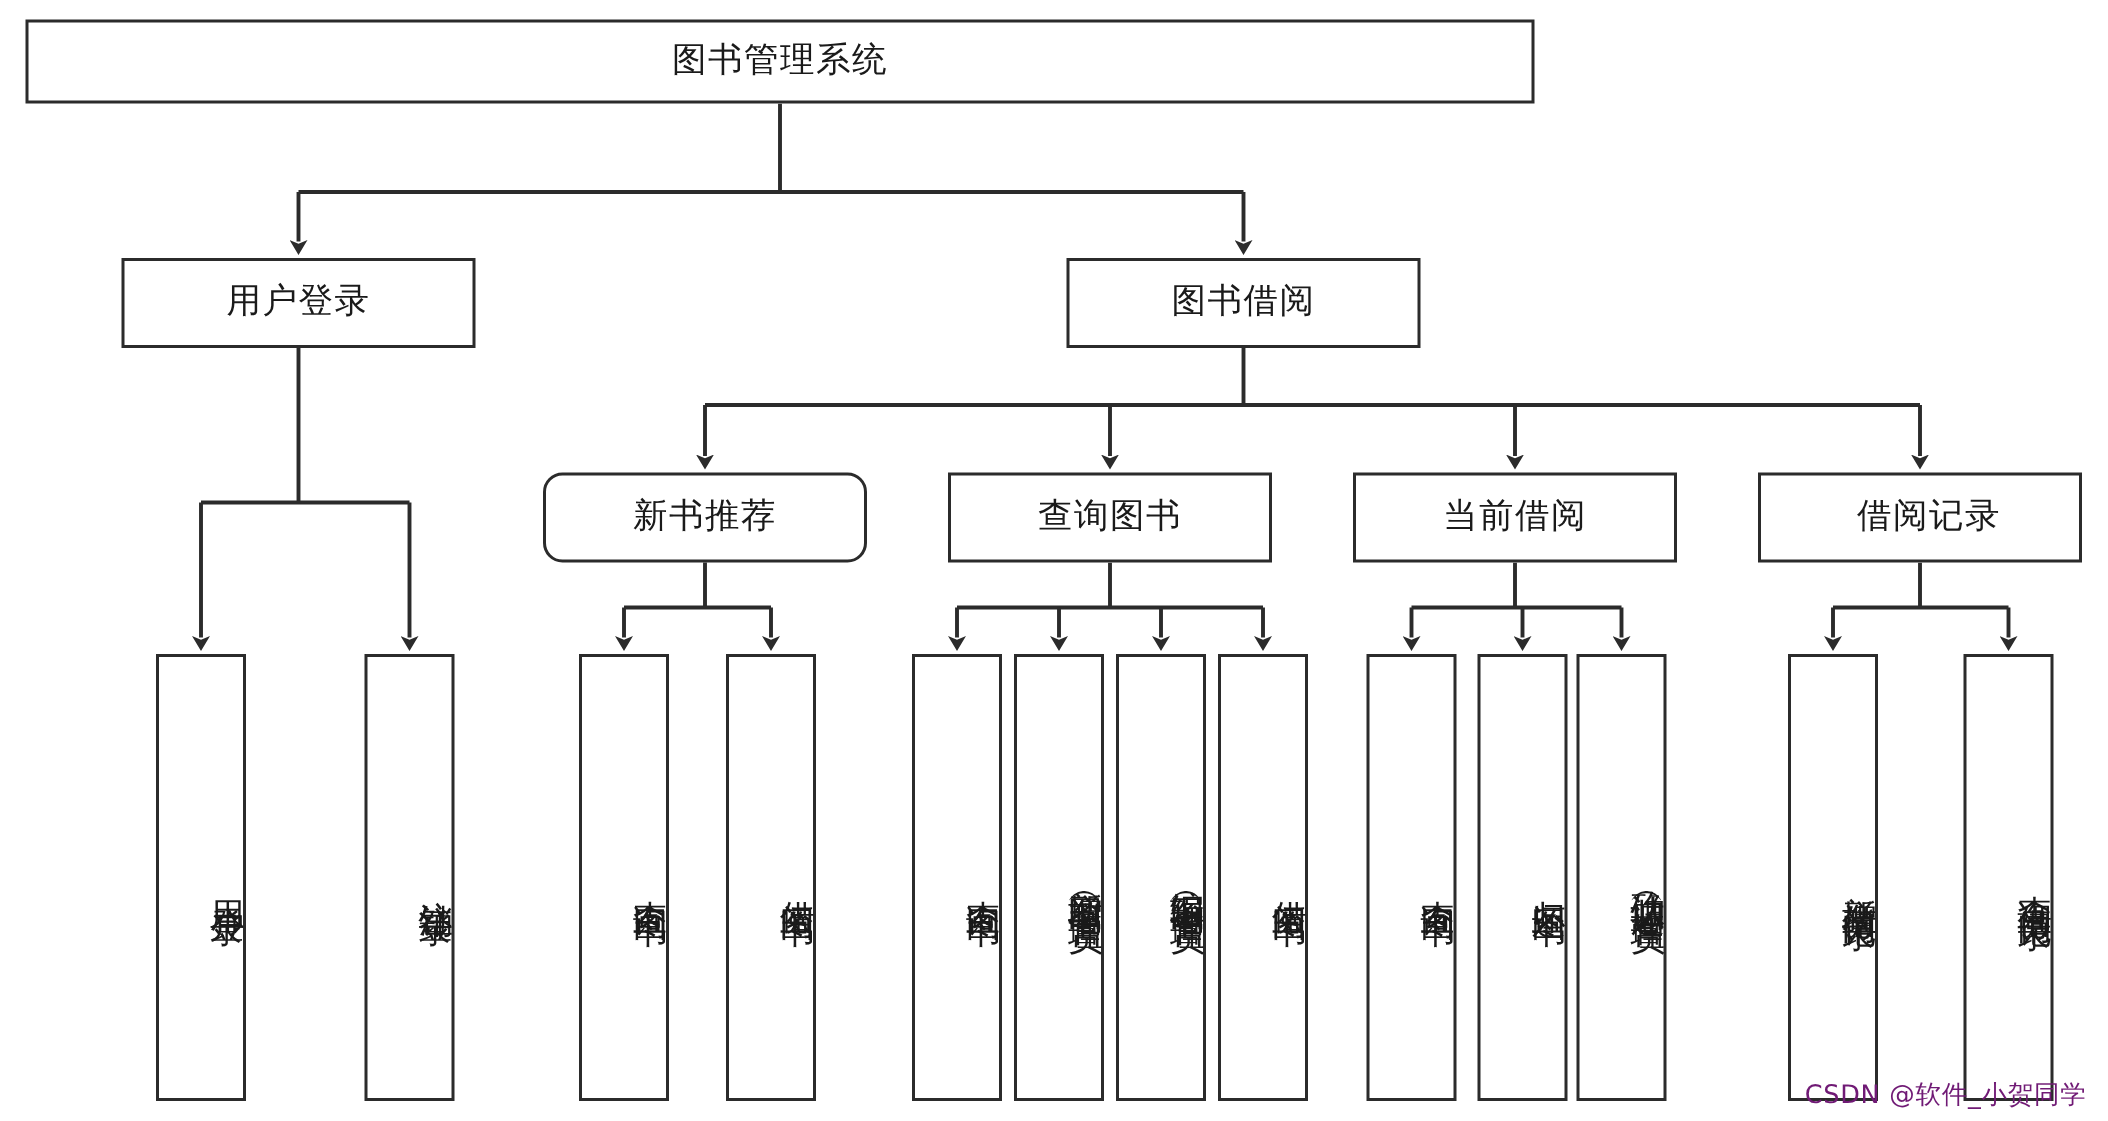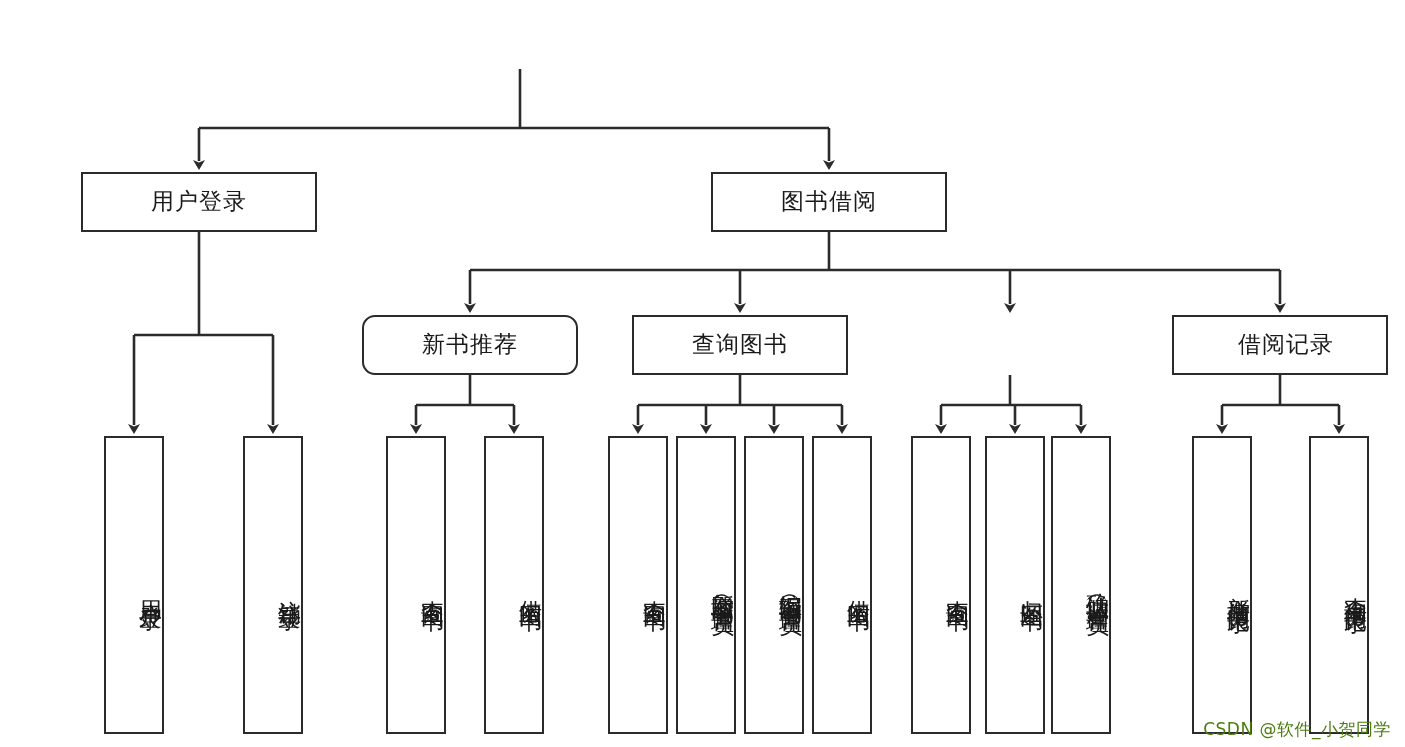--- a/index.html
+++ b/index.html
@@ -59,21 +59,21 @@
     width: 1405px;
     height: 747px;
     z-index: 1;
     pointer-events: none;
   }
   .watermark {
     position: absolute;
     right: 14px;
     bottom: 6px;
     font-size: 17px;
-    color: #4d7c0f;
+    color: #701a75;
     letter-spacing: 0.5px;
     z-index: 5;
     white-space: nowrap;
   }
 </style>
 </head>
 <body>
 
 <div id="canvas">
 
@@ -113,33 +113,39 @@
         <path d="M941,405 L941,425" marker-end="url(#arrow)"></path>
         <path d="M1015,405 L1015,425" marker-end="url(#arrow)"></path>
         <path d="M1081,405 L1081,425" marker-end="url(#arrow)"></path>
         <path d="M1280,375 L1280,405"></path>
         <path d="M1222,405 L1339,405"></path>
         <path d="M1222,405 L1222,425" marker-end="url(#arrow)"></path>
         <path d="M1339,405 L1339,425" marker-end="url(#arrow)"></path>
       </g>
   </svg>
 
+  <div class="node root horiz" style="left: 17px; top: 13px; width: 1006px; height: 56px;">
+    <span>图书管理系统</span>
+  </div>
 
   <div class="node horiz" style="left: 81px; top: 172px; width: 236px; height: 60px;">
     <span>用户登录</span>
   </div>
   <div class="node horiz" style="left: 711px; top: 172px; width: 236px; height: 60px;">
     <span>图书借阅</span>
   </div>
 
   <div class="node horiz" style="left: 362px; top: 315px; width: 216px; height: 60px; border-radius: 13px;">
     <span>新书推荐</span>
   </div>
   <div class="node horiz" style="left: 632px; top: 315px; width: 216px; height: 60px;">
     <span>查询图书</span>
+  </div>
+  <div class="node horiz" style="left: 902px; top: 315px; width: 216px; height: 60px;">
+    <span>当前借阅</span>
   </div>
   <div class="node horiz" style="left: 1172px; top: 315px; width: 216px; height: 60px; padding-left: 12px;">
     <span>借阅记录</span>
   </div>
 
   <div class="node leaf" style="left: 104px; top: 436px; width: 60px; height: 298px;">
     <span>用户登录</span>
   </div>
   <div class="node leaf" style="left: 243px; top: 436px; width: 60px; height: 298px;">
     <span>注销登录</span>

